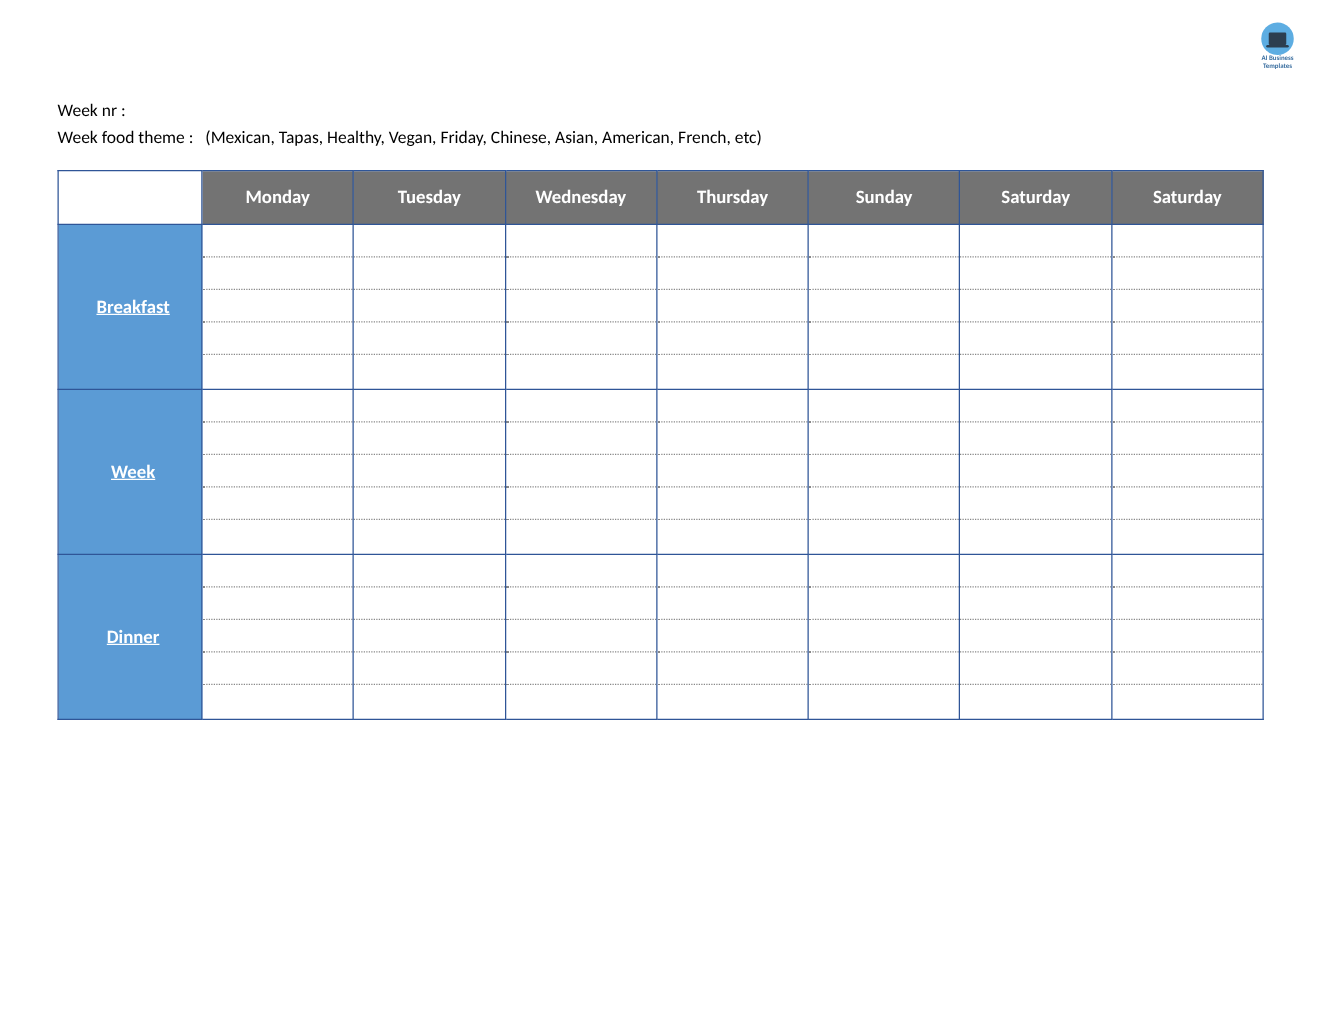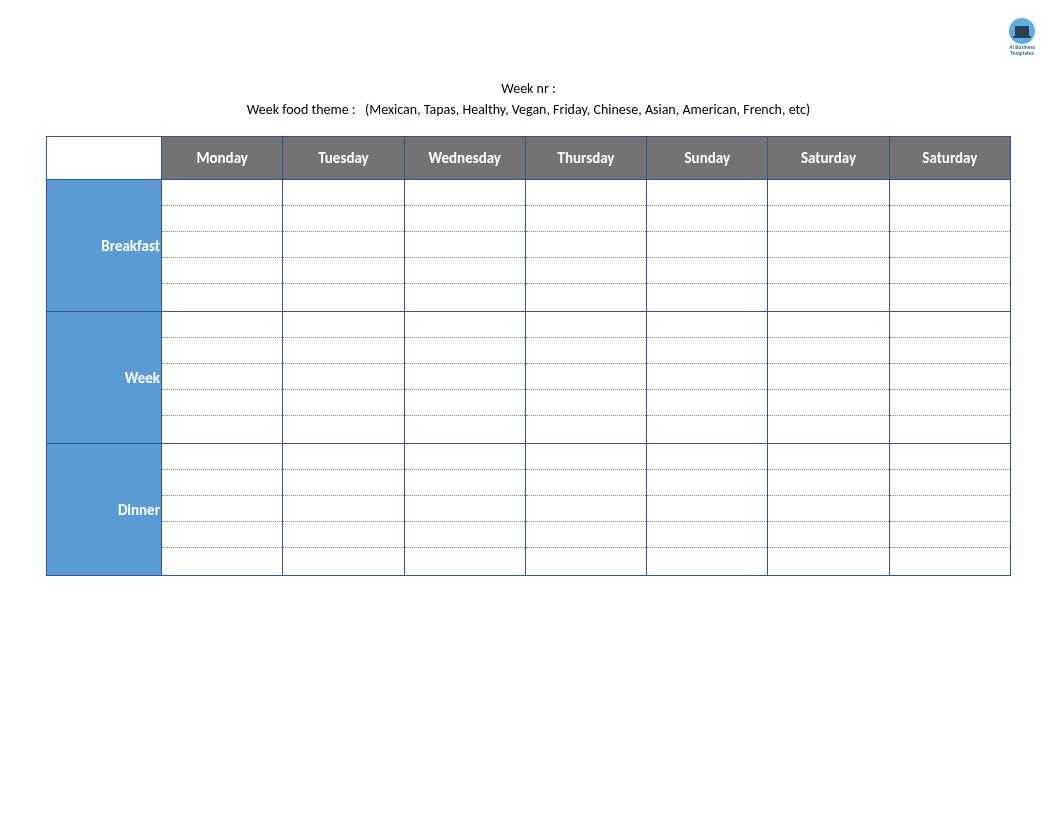--- a/index.html
+++ b/index.html
@@ -63,21 +63,20 @@
     color: #ffffff;
     font-size: 22px;
     font-weight: 700;
     padding: 4px 6px 6px 6px;
     margin-bottom: 12px;
   }
   .meta {
     font-size: 14px;
     color: #000;
     margin-bottom: 4px;
-    text-align: center;
   }
   .meta-hint {
     font-size: 14px;
     color: #000;
   }
   table.planner {
     border-collapse: collapse;
     width: 100%;
     margin-top: 18px;
     table-layout: fixed;
@@ -95,23 +94,24 @@
     text-align: center;
     font-weight: 700;
     font-size: 15px;
     padding: 12px 0;
   }
   .meal-head {
     background: #5B9BD5;
     color: #ffffff;
     font-weight: 700;
     font-size: 15px;
-    text-align: right;
+    text-align: center;
     padding-left: 6px;
     vertical-align: middle;
+    text-decoration: underline;
   }
   .cell {
     background: #ffffff;
     padding: 0;
     vertical-align: top;
     height: 132px;
   }
   .cell-inner {
     width: 100%;
     height: 100%;

